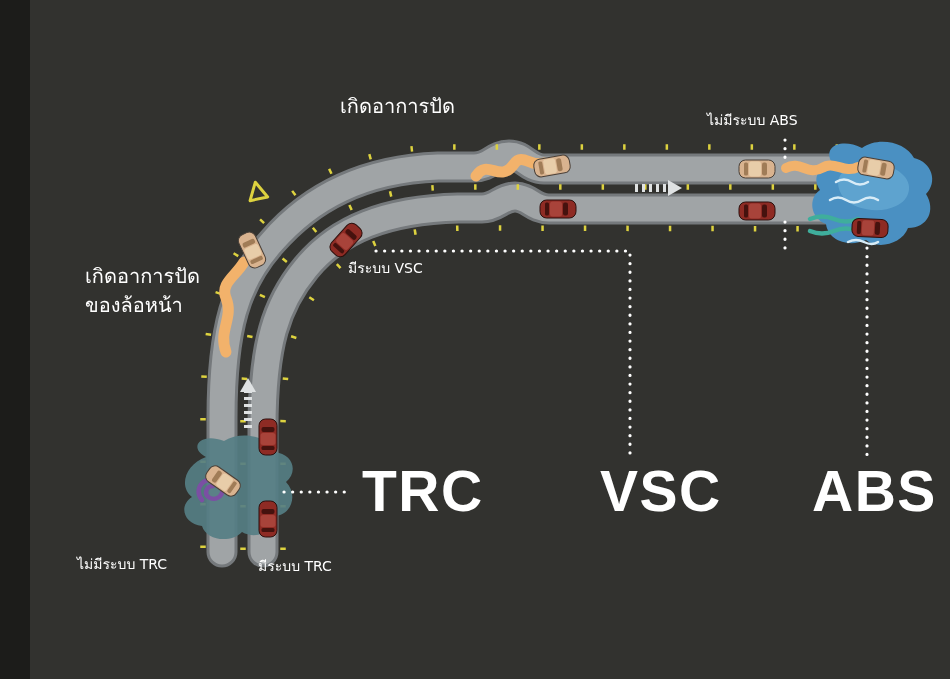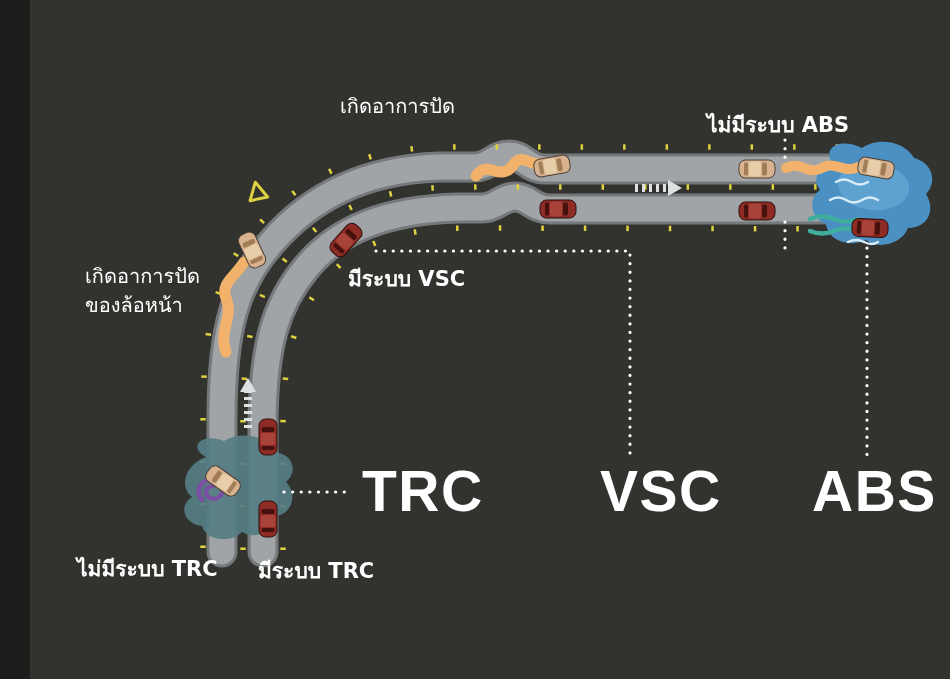--- a/index.html
+++ b/index.html
@@ -8,21 +8,21 @@
     position:relative;width:950px;height:679px;overflow:hidden;
     background:var(--bg,#32322f);
     font-family:"DejaVu Sans","Liberation Sans",sans-serif;
     margin-left:30px;
   }
   svg.scene{position:absolute;left:0;top:0}
   .lbl{
     position:absolute;color:var(--text,#fff);
     font-size:20px;line-height:1.45;white-space:nowrap;
   }
-  .lbl.bold{font-weight:700;font-size:21px}
+  .lbl.bold{font-weight:400;font-size:14px}
   .big{
     position:absolute;color:var(--text,#fff);
     font-size:57px;font-weight:700;letter-spacing:1.5px;
     font-family:"Liberation Sans","DejaVu Sans",sans-serif;
     text-align:right;
   }
   .l2{display:block}
 </style>
 </head>
 <body>
@@ -109,21 +109,21 @@
   <div class="lbl" style="left:310px;top:92px">
     <span class="l2">เกิดอาการปัด</span>
   </div>
 
 
   <div class="lbl" style="left:55px;top:262px">
     <span class="l2">เกิดอาการปัด</span>
     <span class="l2">ของล้อหน้า</span>
   </div>
 
-  <div class="lbl bold" style="left:318px;top:264px">มีระบบ VSC</div>
+  <div class="lbl bold" style="left:318px;top:258px">มีระบบ VSC</div>
 
   <div class="lbl bold" style="left:677px;top:110px">ไม่มีระบบ ABS</div>
 
 
   <div class="lbl bold" style="left:47px;top:554px">ไม่มีระบบ TRC</div>
 
   <div class="lbl bold" style="left:228px;top:556px">มีระบบ TRC</div>
 
   <div class="big" style="left:332px;top:458px">TRC</div>
   <div class="big" style="left:570px;top:458px">VSC</div>

